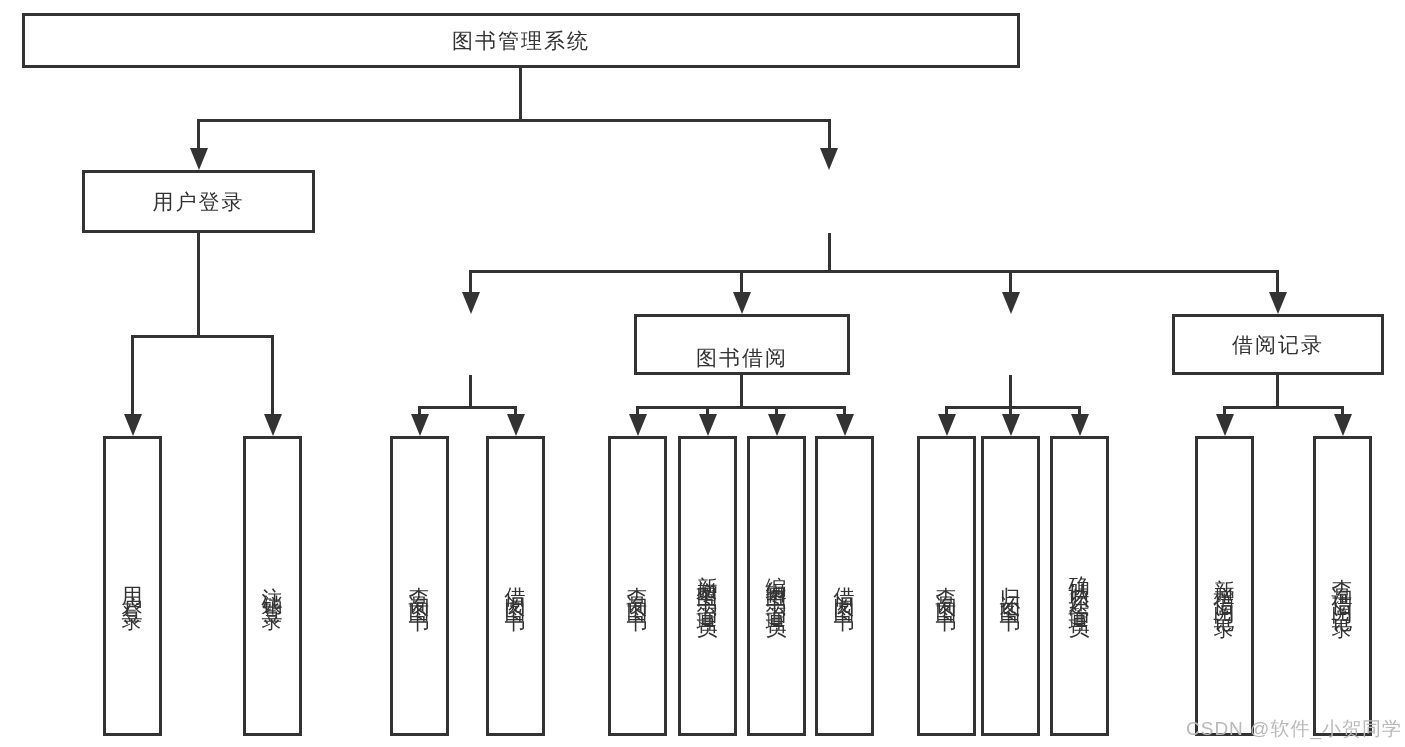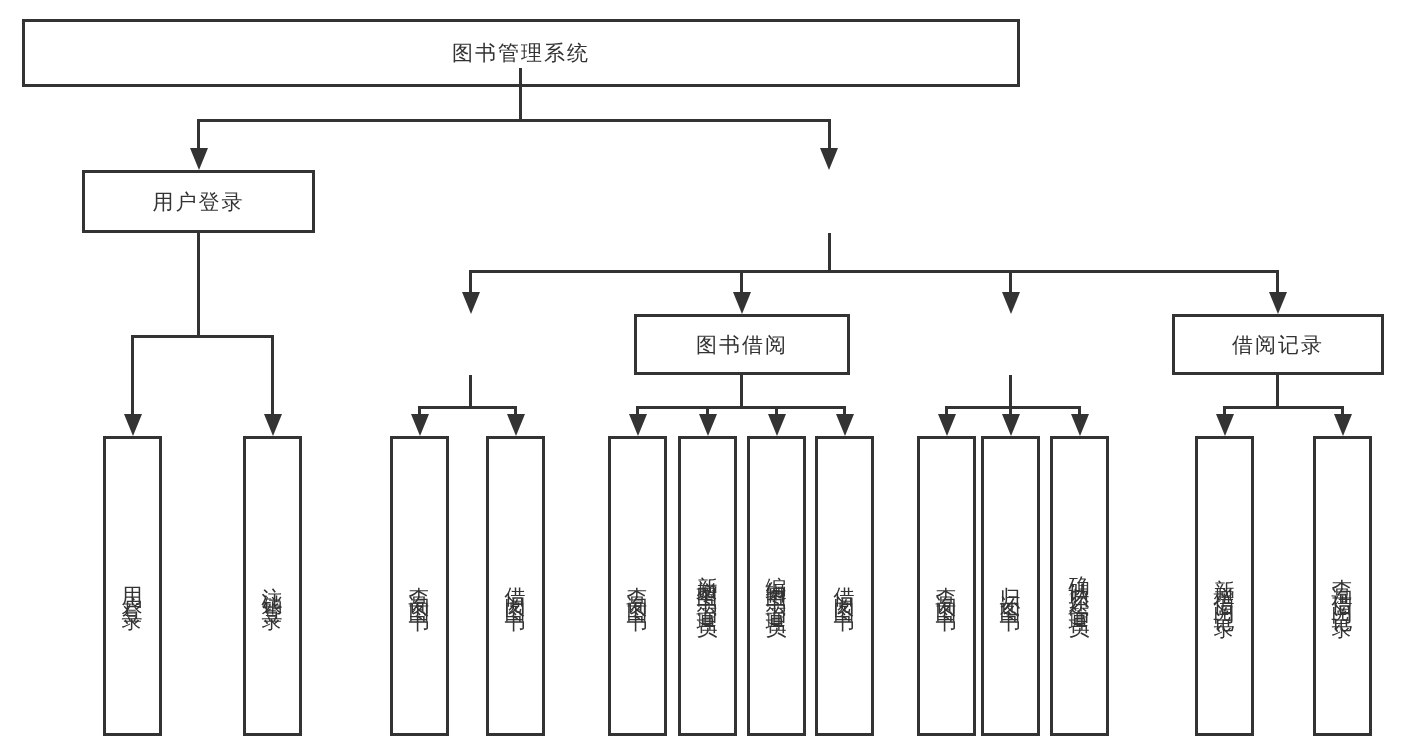--- a/index.html
+++ b/index.html
@@ -26,29 +26,29 @@
   .watermark{
     position:absolute;z-index:5;color:var(--watermark,#b9b9b9);
     font-size:19px;white-space:nowrap;letter-spacing:1px;
   }
 </style>
 </head>
 <body>
 
 <div class="stage">
 
-  <div class="box" style="left:22px;top:13px;width:998px;height:68px;margin-top:6px;">
+  <div class="box" style="left:22px;top:13px;width:998px;height:55px;">
     <span class="htext">图书管理系统</span>
   </div>
 
   <div class="box" style="left:82px;top:170px;width:233px;height:63px;">
     <span class="htext">用户登录</span>
   </div>
 
-  <div class="box" style="left:634px;top:314px;width:216px;height:61px;">
+  <div class="box" style="left:634px;top:314px;width:216px;height:61px;align-items:flex-end;">
     <span class="htext">图书借阅</span>
   </div>
   <div class="box" style="left:1172px;top:314px;width:212px;height:61px;">
     <span class="htext">借阅记录</span>
   </div>
 
   <div class="box" style="left:103px;top:436px;width:59px;height:300px;">
     <span class="vtext">用户登录</span>
   </div>
   <div class="box" style="left:243px;top:436px;width:59px;height:300px;">
@@ -144,14 +144,15 @@
   <div class="line" style="left:1078px;top:406px;width:3px;height:10px;"></div>
   <div class="arrow" style="left:1071px;top:414px;"></div>
 
   <div class="line" style="left:1276px;top:375px;width:3px;height:33px;"></div>
   <div class="line" style="left:1223px;top:406px;width:121px;height:3px;"></div>
   <div class="line" style="left:1223px;top:406px;width:3px;height:10px;"></div>
   <div class="arrow" style="left:1216px;top:414px;"></div>
   <div class="line" style="left:1341px;top:406px;width:3px;height:10px;"></div>
   <div class="arrow" style="left:1334px;top:414px;"></div>
 
+  <div class="watermark" style="left:1186px;top:716px;">CSDN @软件_小贺同学</div>
 
 </div>
 
 </body></html>

